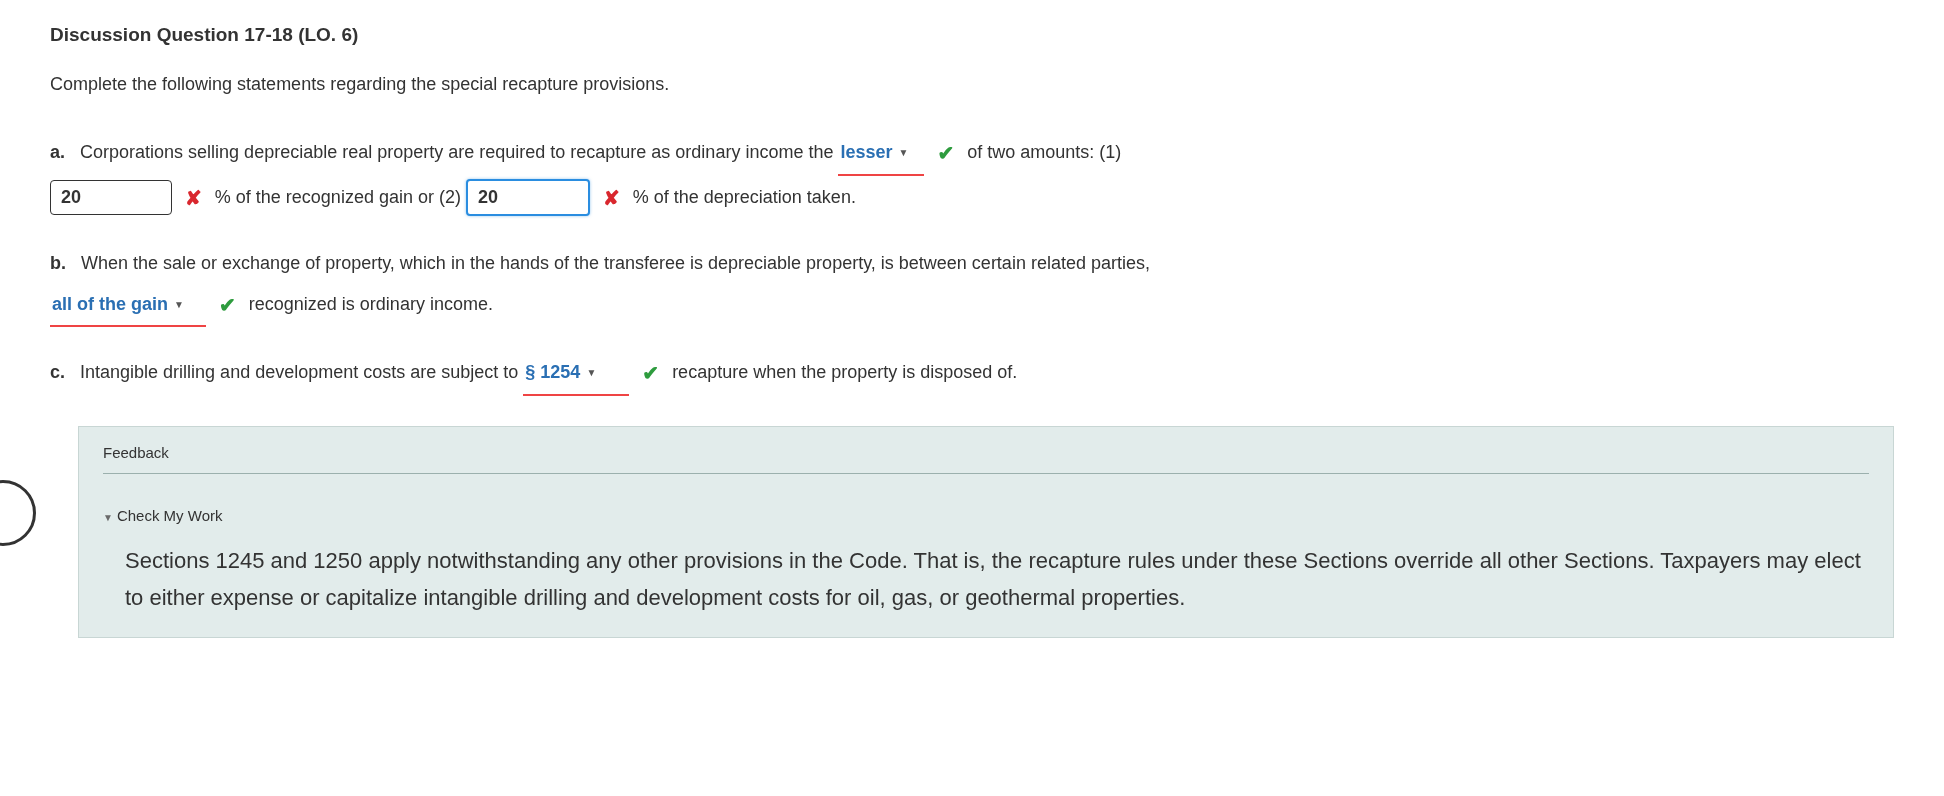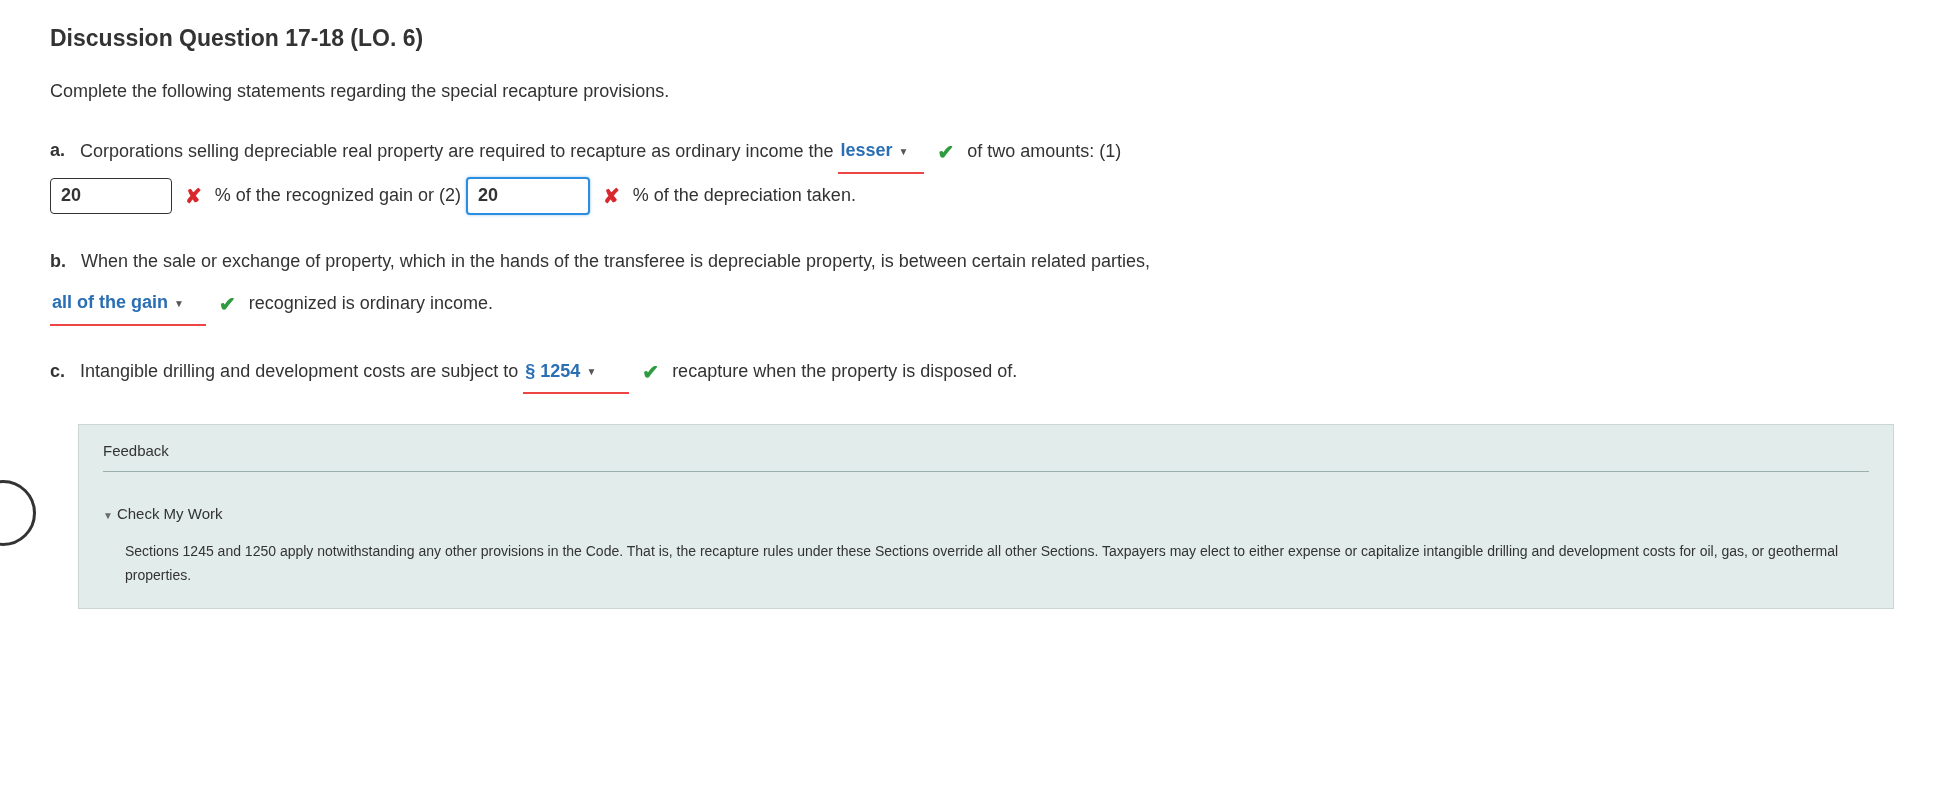--- a/index.html
+++ b/index.html
@@ -8,24 +8,24 @@
       color: #333;
       margin: 0;
       padding: 20px 50px;
       line-height: 1.6;
       background: #fff;
     }
     .title {
       font-weight: bold;
       color: #333;
       margin-bottom: 20px;
-      font-size: 23px;
+      font-size: 19px;
     }
     .intro {
-      margin-bottom: 24px;
+      margin-bottom: 32px;
       color: #333;
     }
     .question-row {
       margin-bottom: 24px;
       line-height: 2.2;
     }
     .q-label {
       font-weight: bold;
       margin-right: 10px;
     }
@@ -97,21 +97,21 @@
       cursor: pointer;
       color: #333;
       margin-top: 28px;
     }
     .check-my-work .tri {
       font-size: 10px;
       color: #6a6a6a;
       margin-right: 4px;
     }
     .feedback-text {
-      font-size: 14px;
+      font-size: 22px;
       color: #333;
       margin-left: 22px;
       line-height: 1.7;
     }
     .side-circle {
       position: fixed;
       left: -30px;
       top: 480px;
       width: 60px;
       height: 60px;

